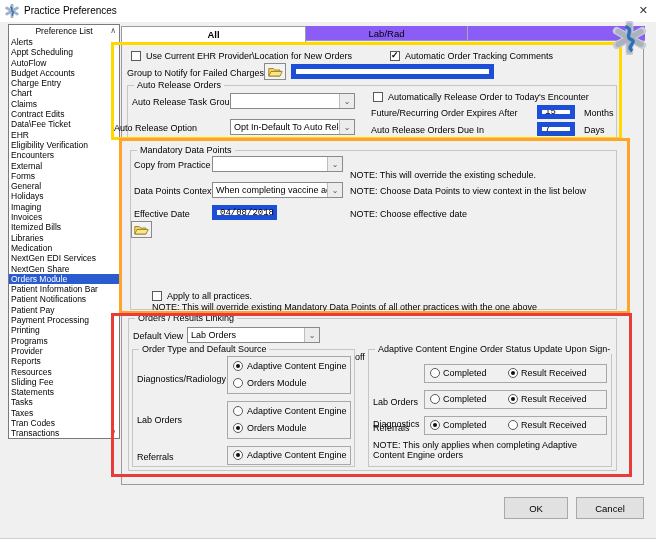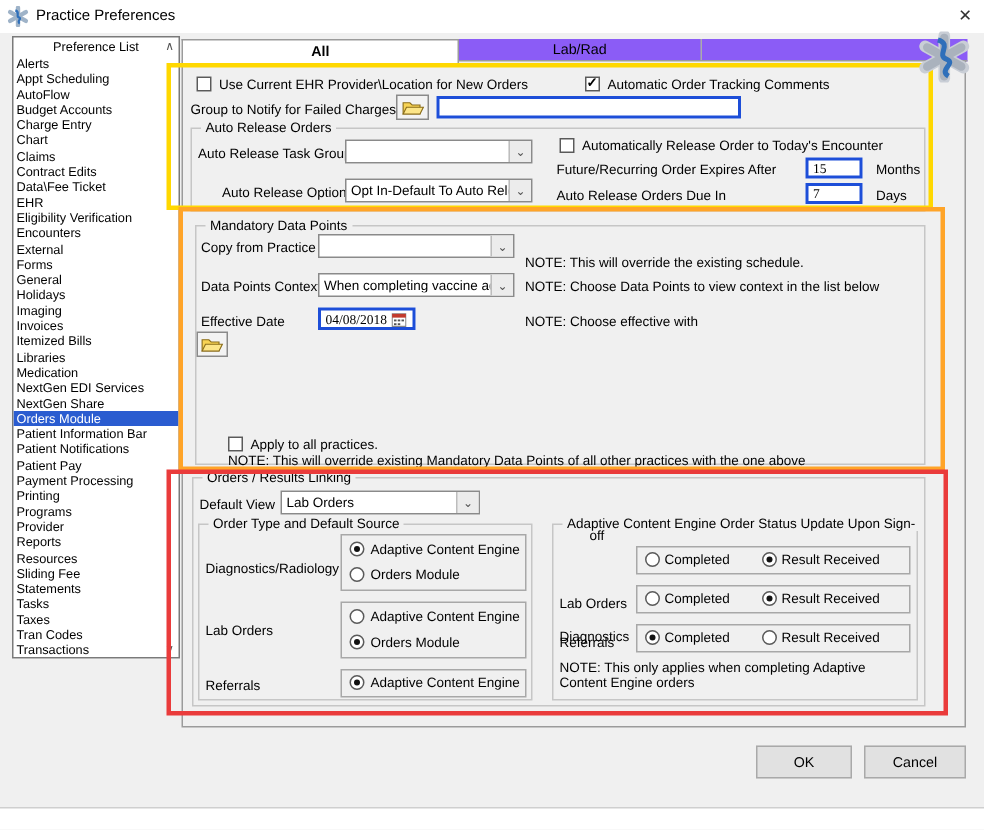--- a/index.html
+++ b/index.html
@@ -31,22 +31,22 @@
   
   .gbox{position:absolute;box-sizing:border-box;border:1px solid #c6c6c6;}
   .gtitle{position:absolute;top:-6px;left:6px;background:#f0f0f0;padding:0 3px;white-space:nowrap;}
   .rbox{position:absolute;box-sizing:border-box;border:1px solid #a8a8a8;}
   
   .select{position:absolute;box-sizing:border-box;height:16px;background:#fff;
           border:1px solid #8a8a8a;display:flex;align-items:center;}
   .select .val{flex:1;padding:0 3px;white-space:nowrap;overflow:hidden;}
   .select .dd{width:14px;align-self:stretch;background:#ececec;border-left:1px solid #bdbdbd;
               display:flex;align-items:center;justify-content:center;color:#555;font-size:8px;}
-  .tinput{position:absolute;box-sizing:border-box;background:#fff;border:2px solid #1d4ed8;
-          font-family:Liberation Serif, serif;font-size:9px;padding:0 3px;}
+  .tinput{position:absolute;box-sizing:border-box;background:#fff;border:5px solid #1d4ed8;
+          font-family:Liberation Mono, monospace;font-size:9px;padding:0 3px;}
   .cb{position:absolute;box-sizing:border-box;width:10px;height:10px;background:#fff;
       border:1px solid #5a5a5a;font-size:9px;line-height:9px;text-align:center;}
   .cb.on::after{content:"✓";position:absolute;left:0px;top:-1px;font-weight:bold;}
   .radio{position:absolute;box-sizing:border-box;width:10px;height:10px;background:#fff;
          border:1px solid #5a5a5a;border-radius:50%;}
   .radio.on::after{content:"";position:absolute;left:2px;top:2px;width:4px;height:4px;
                    border-radius:50%;background:#111;}
   .iconbtn{position:absolute;box-sizing:border-box;border:1px solid #8a8a8a;background:#f3f3f3;
            display:flex;align-items:center;justify-content:center;}
   .listbox{position:absolute;box-sizing:border-box;background:#fff;border:1px solid #8a8a8a;}
@@ -161,21 +161,21 @@
   <span class="lbl" style="left:132px;top:97px;">Auto Release Task Group</span>
   <div class="select" style="left:230px;top:93px;width:125px;">
     <span class="val"></span>
     <span class="dd">⌄</span>
   </div>
   <span class="cb" style="left:373px;top:92px;"></span>
   <span class="lbl" style="left:371px;top:108px;">Future/Recurring Order Expires After</span>
   <span class="lbl" style="left:388px;top:92px;">Automatically Release Order to Today's Encounter</span>
   <input class="tinput" style="left: 537px; top: 105px; width: 38px; height: 14px;" value="15">
   <span class="lbl" style="left:584px;top:108px;">Months</span>
-  <span class="lbl" style="left:114px;top:123px;margin-left:34px;">Auto Release Option</span>
+  <span class="lbl" style="left:114px;top:123px;">Auto Release Option</span>
   <div class="select" style="left:230px;top:119px;width:125px;">
     <span class="val">Opt In-Default To Auto Relea</span>
     <span class="dd">⌄</span>
   </div>
   <span class="lbl" style="left:371px;top:125px;">Auto Release Orders Due In</span>
   <input class="tinput" style="left: 537px; top: 122px; width: 38px; height: 14px;" value="7">
   <span class="lbl" style="left:584px;top:125px;">Days</span>
 
   <div class="gbox" style="left:130px;top:150px;width:487px;height:160px;">
     <span class="gtitle">Mandatory Data Points</span>
@@ -202,21 +202,21 @@
       <rect x="0.5" y="1.5" width="11" height="3" fill="#c23b2e"></rect>
       <g fill="#555">
           <rect x="2" y="6" width="2" height="1.5"></rect>
           <rect x="5" y="6" width="2" height="1.5"></rect>
           <rect x="8" y="6" width="2" height="1.5"></rect>
           <rect x="2" y="9" width="2" height="1.5"></rect>
           <rect x="5" y="9" width="2" height="1.5"></rect>
         </g>
     </svg>
   </div>
-  <span class="note" style="left:350px;top:209px;">NOTE: Choose effective with</span>
+  <span class="note" style="left:350px;top:209px;">NOTE: Choose effective date</span>
 
   <div class="iconbtn" style="left:131px;top:221px;width:21px;height:17px;">
     <svg width="15" height="11" viewBox="0 0 20 14">
       <path d="M1 3 L7 3 L9 5 L16 5 L16 13 L1 13 Z" fill="#f7d354" stroke="#8a6d1a" stroke-width="1"></path>
       <path d="M4 7 L19 7 L16 13 L1 13 Z" fill="#fce588" stroke="#8a6d1a" stroke-width="1"></path>
     </svg>
   </div>
   <span class="cb" style="left:152px;top:291px;"></span>
   <span class="lbl" style="left:167px;top:291px;">Apply to all practices.</span>
   <span class="note" style="left:152px;top:302px;white-space:nowrap;">NOTE: This will override existing Mandatory Data Points of all other practices with the one above</span>
@@ -248,21 +248,21 @@
   <span class="lbl" style="left:247px;top:423px;">Orders Module</span>
 
   <span class="lbl" style="left:137px;top:452px;">Referrals</span>
   <div class="rbox" style="left:227px;top:446px;width:124px;height:19px;"></div>
   <span class="radio on" style="left:233px;top:450px;"></span>
   <span class="lbl" style="left:247px;top:450px;">Adaptive Content Engine</span>
 
   <div class="gbox" style="left:368px;top:349px;width:244px;height:118px;">
     <span class="gtitle">Adaptive Content Engine Order Status Update Upon Sign-</span>
   </div>
-  <span class="lbl" style="left:393px;top:352px;">off</span>
+  <span class="lbl" style="left:355px;top:352px;">off</span>
 
   <span class="lbl" style="left:373px;top:371px;margin-top:48px;">Diagnostics</span>
   <div class="rbox" style="left:424px;top:364px;width:183px;height:19px;"></div>
   <span class="radio" style="left:430px;top:368px;"></span>
   <span class="lbl" style="left:443px;top:368px;">Completed</span>
   <span class="radio on" style="left:508px;top:368px;"></span>
   <span class="lbl" style="left:521px;top:368px;">Result Received</span>
 
   <span class="lbl" style="left:373px;top:397px;">Lab Orders</span>
   <div class="rbox" style="left:424px;top:390px;width:183px;height:19px;"></div>

